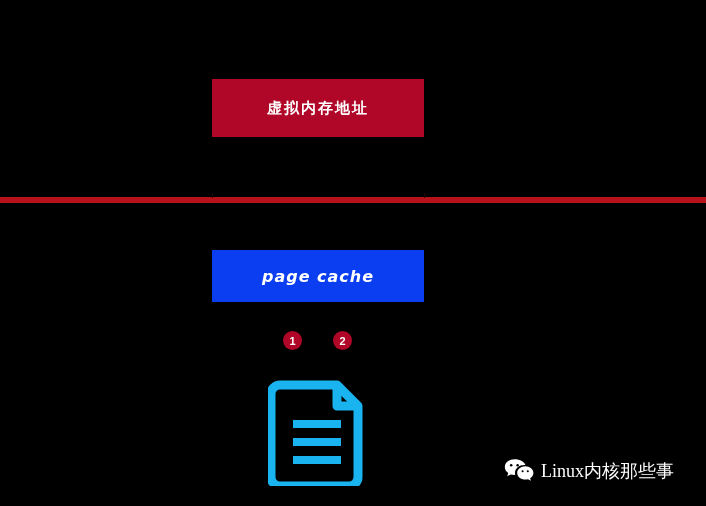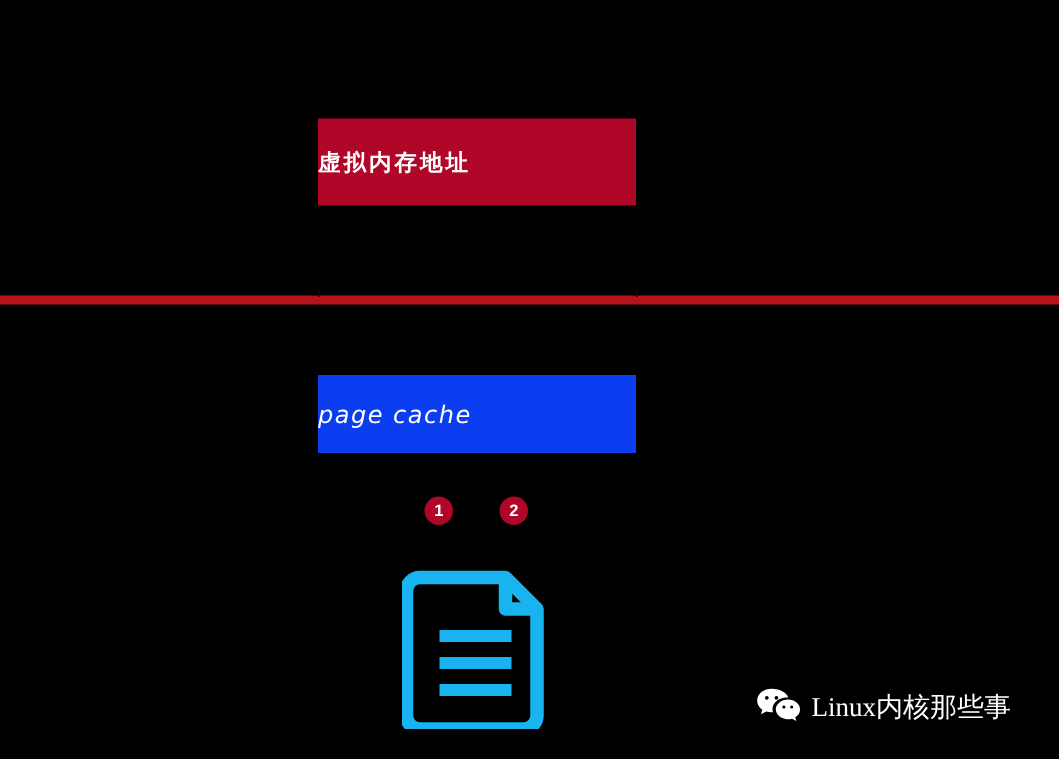--- a/index.html
+++ b/index.html
@@ -16,21 +16,21 @@
     height: 506px;
     background: #000000;
     overflow: hidden;
   }
 
   
   .node-box {
     position: absolute;
     display: flex;
     align-items: center;
-    justify-content: flex-start;
+    justify-content: center;
     box-sizing: border-box;
     color: #ffffff;
     letter-spacing: 0.5px;
     user-select: none;
   }
 
   #vaddr-box {
     left: 212px;
     top: 79px;
     width: 212px;
@@ -41,21 +41,21 @@
     letter-spacing: 2px;
   }
 
   #pagecache-box {
     left: 212px;
     top: 250px;
     width: 212px;
     height: 52px;
     background: #0b3ef0;
     font-size: 16px;
-    font-weight: 400;
+    font-weight: 700;
     font-style: italic;
     letter-spacing: 1px;
     font-family: "DejaVu Sans", sans-serif;
   }
 
   
   #divider {
     position: absolute;
     left: 0px;
     top: 197px;

